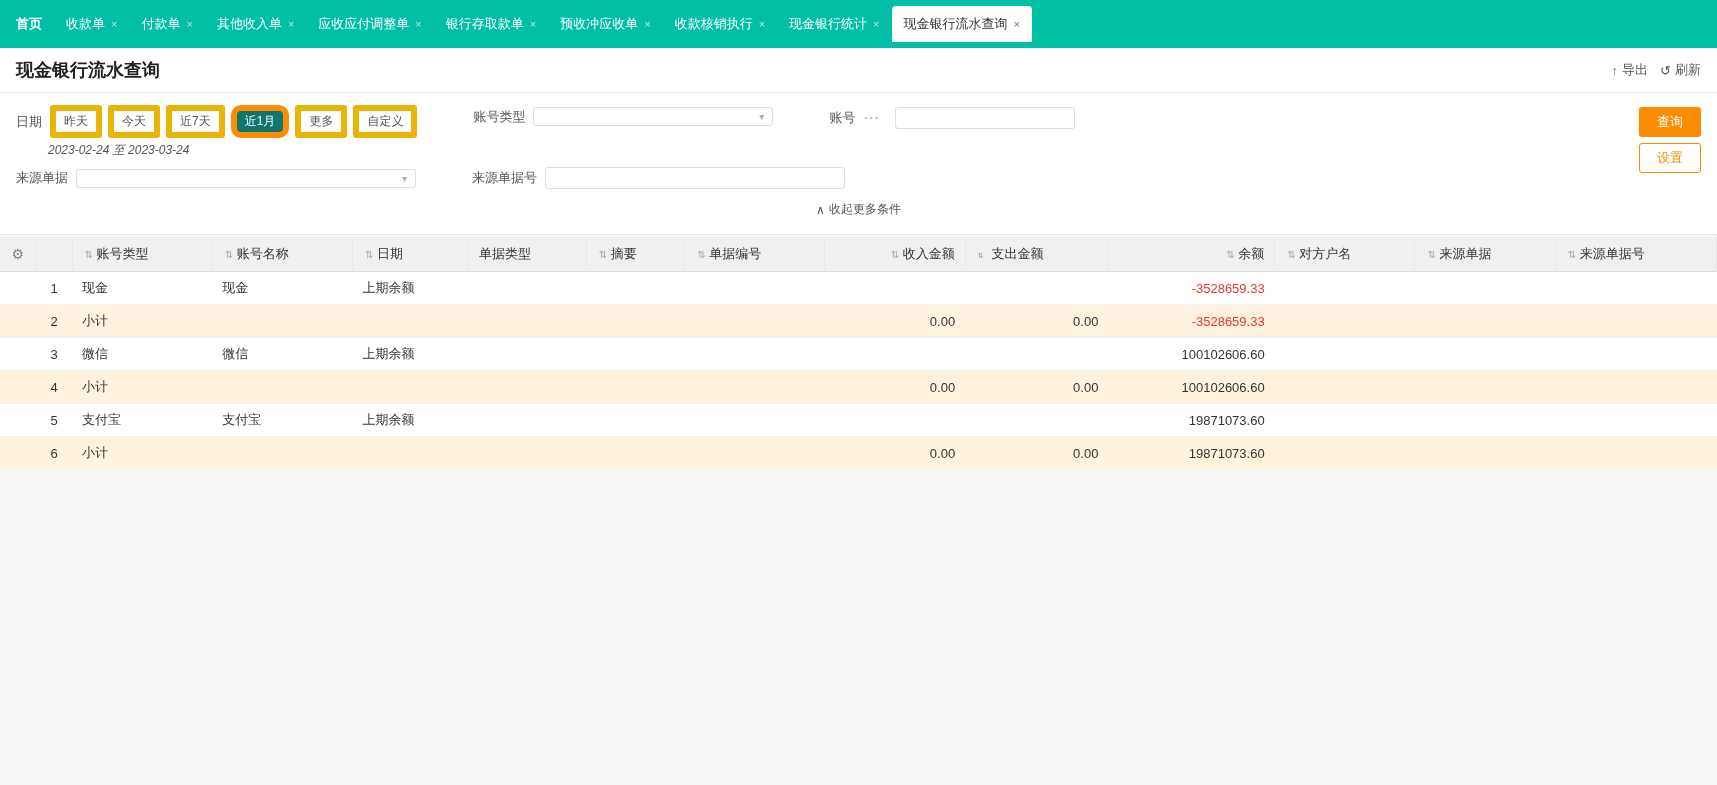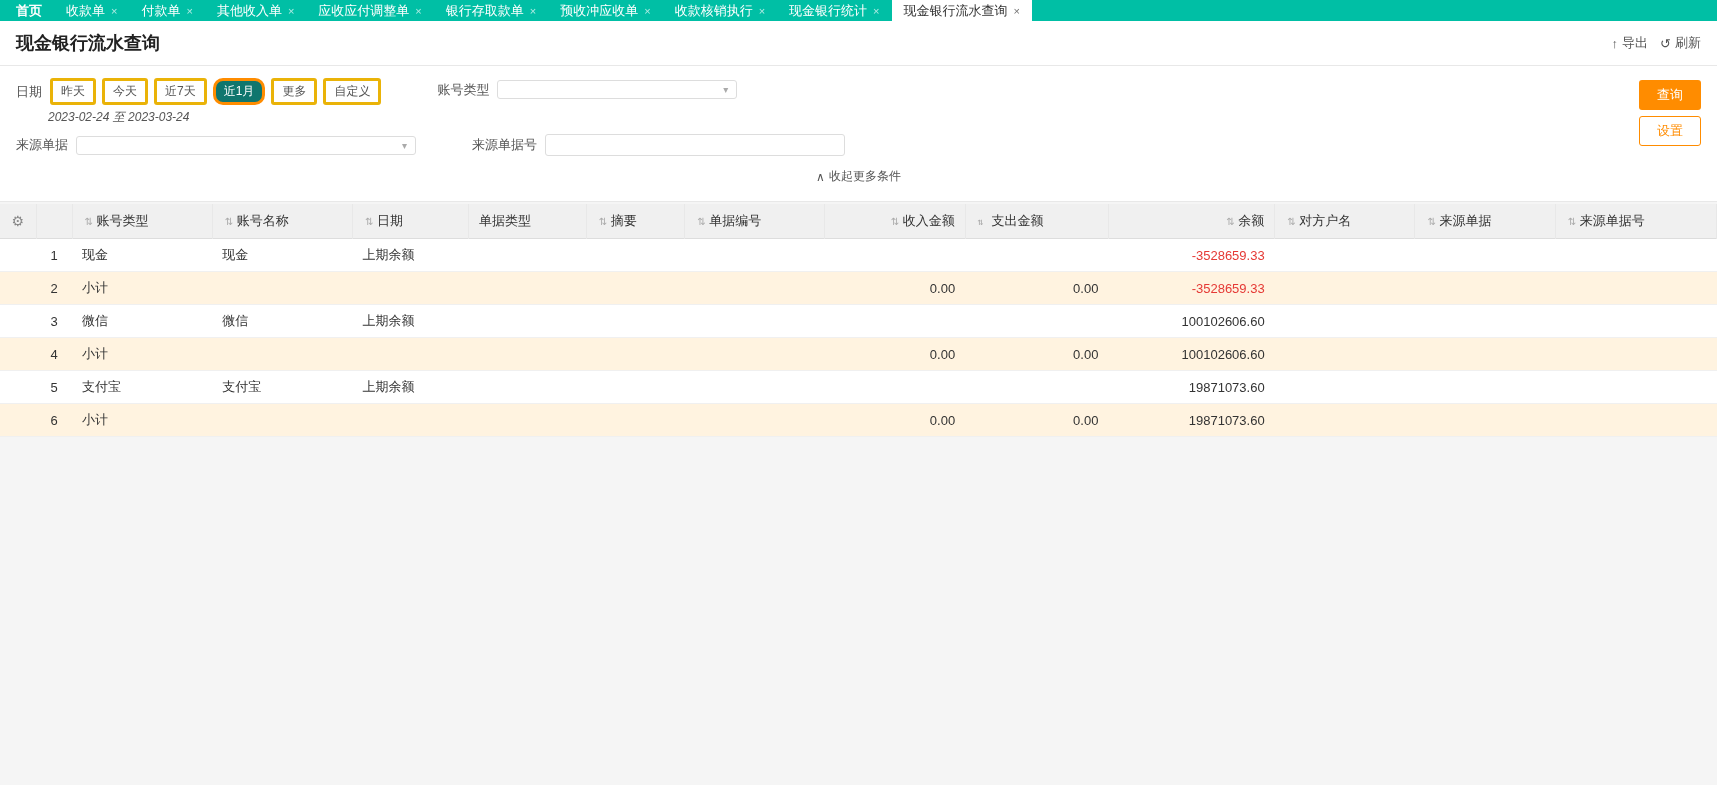--- a/index.html
+++ b/index.html
@@ -3,21 +3,21 @@
   <meta charset="utf-8">
   <style>
     * { margin: 0; padding: 0; box-sizing: border-box; }
     body { font-family: 'Microsoft YaHei', Arial, sans-serif; font-size: 12px; background: #f5f5f5; color: #333; }
 
     
     .top-nav {
       background: #00bfa5;
       display: flex;
       align-items: center;
-      height: 21px;
+      height: 48px;
       padding: 0 4px;
       overflow: hidden;
     }
     .nav-item {
       padding: 0 12px;
       height: 36px;
       display: flex;
       align-items: center;
       color: #fff;
       cursor: pointer;
@@ -81,21 +81,21 @@
       font-size: 13px;
       white-space: nowrap;
     }
     .date-options {
       display: flex;
       align-items: center;
       gap: 6px;
     }
     .date-btn {
       padding: 2px 8px;
-      border: 3px solid #eab308;
+      border: 6px solid #eab308;
       border-radius: 3px;
       cursor: pointer;
       font-size: 12px;
       background: #fff;
       color: #555;
     }
     .date-btn.active {
       background: #0f766e;
       color: #fff;
       border-color: #ff8c00;
@@ -263,20 +263,25 @@
         </div>
 
         <div style="display:flex; align-items:center; gap:8px; margin-left:40px; margin-top:2px;">
           <span class="filter-label">账号类型</span>
           <div class="filter-select" style="min-width:240px;">
             <span></span>
             <span class="chevron-down">▾</span>
           </div>
         </div>
 
+        <div style="display:flex; align-items:center; gap:8px; margin-left:40px; margin-top:2px;">
+          <span class="filter-label">账号</span>
+          <span class="account-dots">···</span>
+          <input class="filter-input" style="min-width: 180px;" type="text" value="">
+        </div>
       </div>
 
       <div class="filter-row">
         <div style="display:flex; align-items:center; gap:8px;">
           <span class="filter-label">来源单据</span>
           <div class="filter-select" style="min-width:340px;">
             <span></span>
             <span class="chevron-down">▾</span>
           </div>
         </div>

